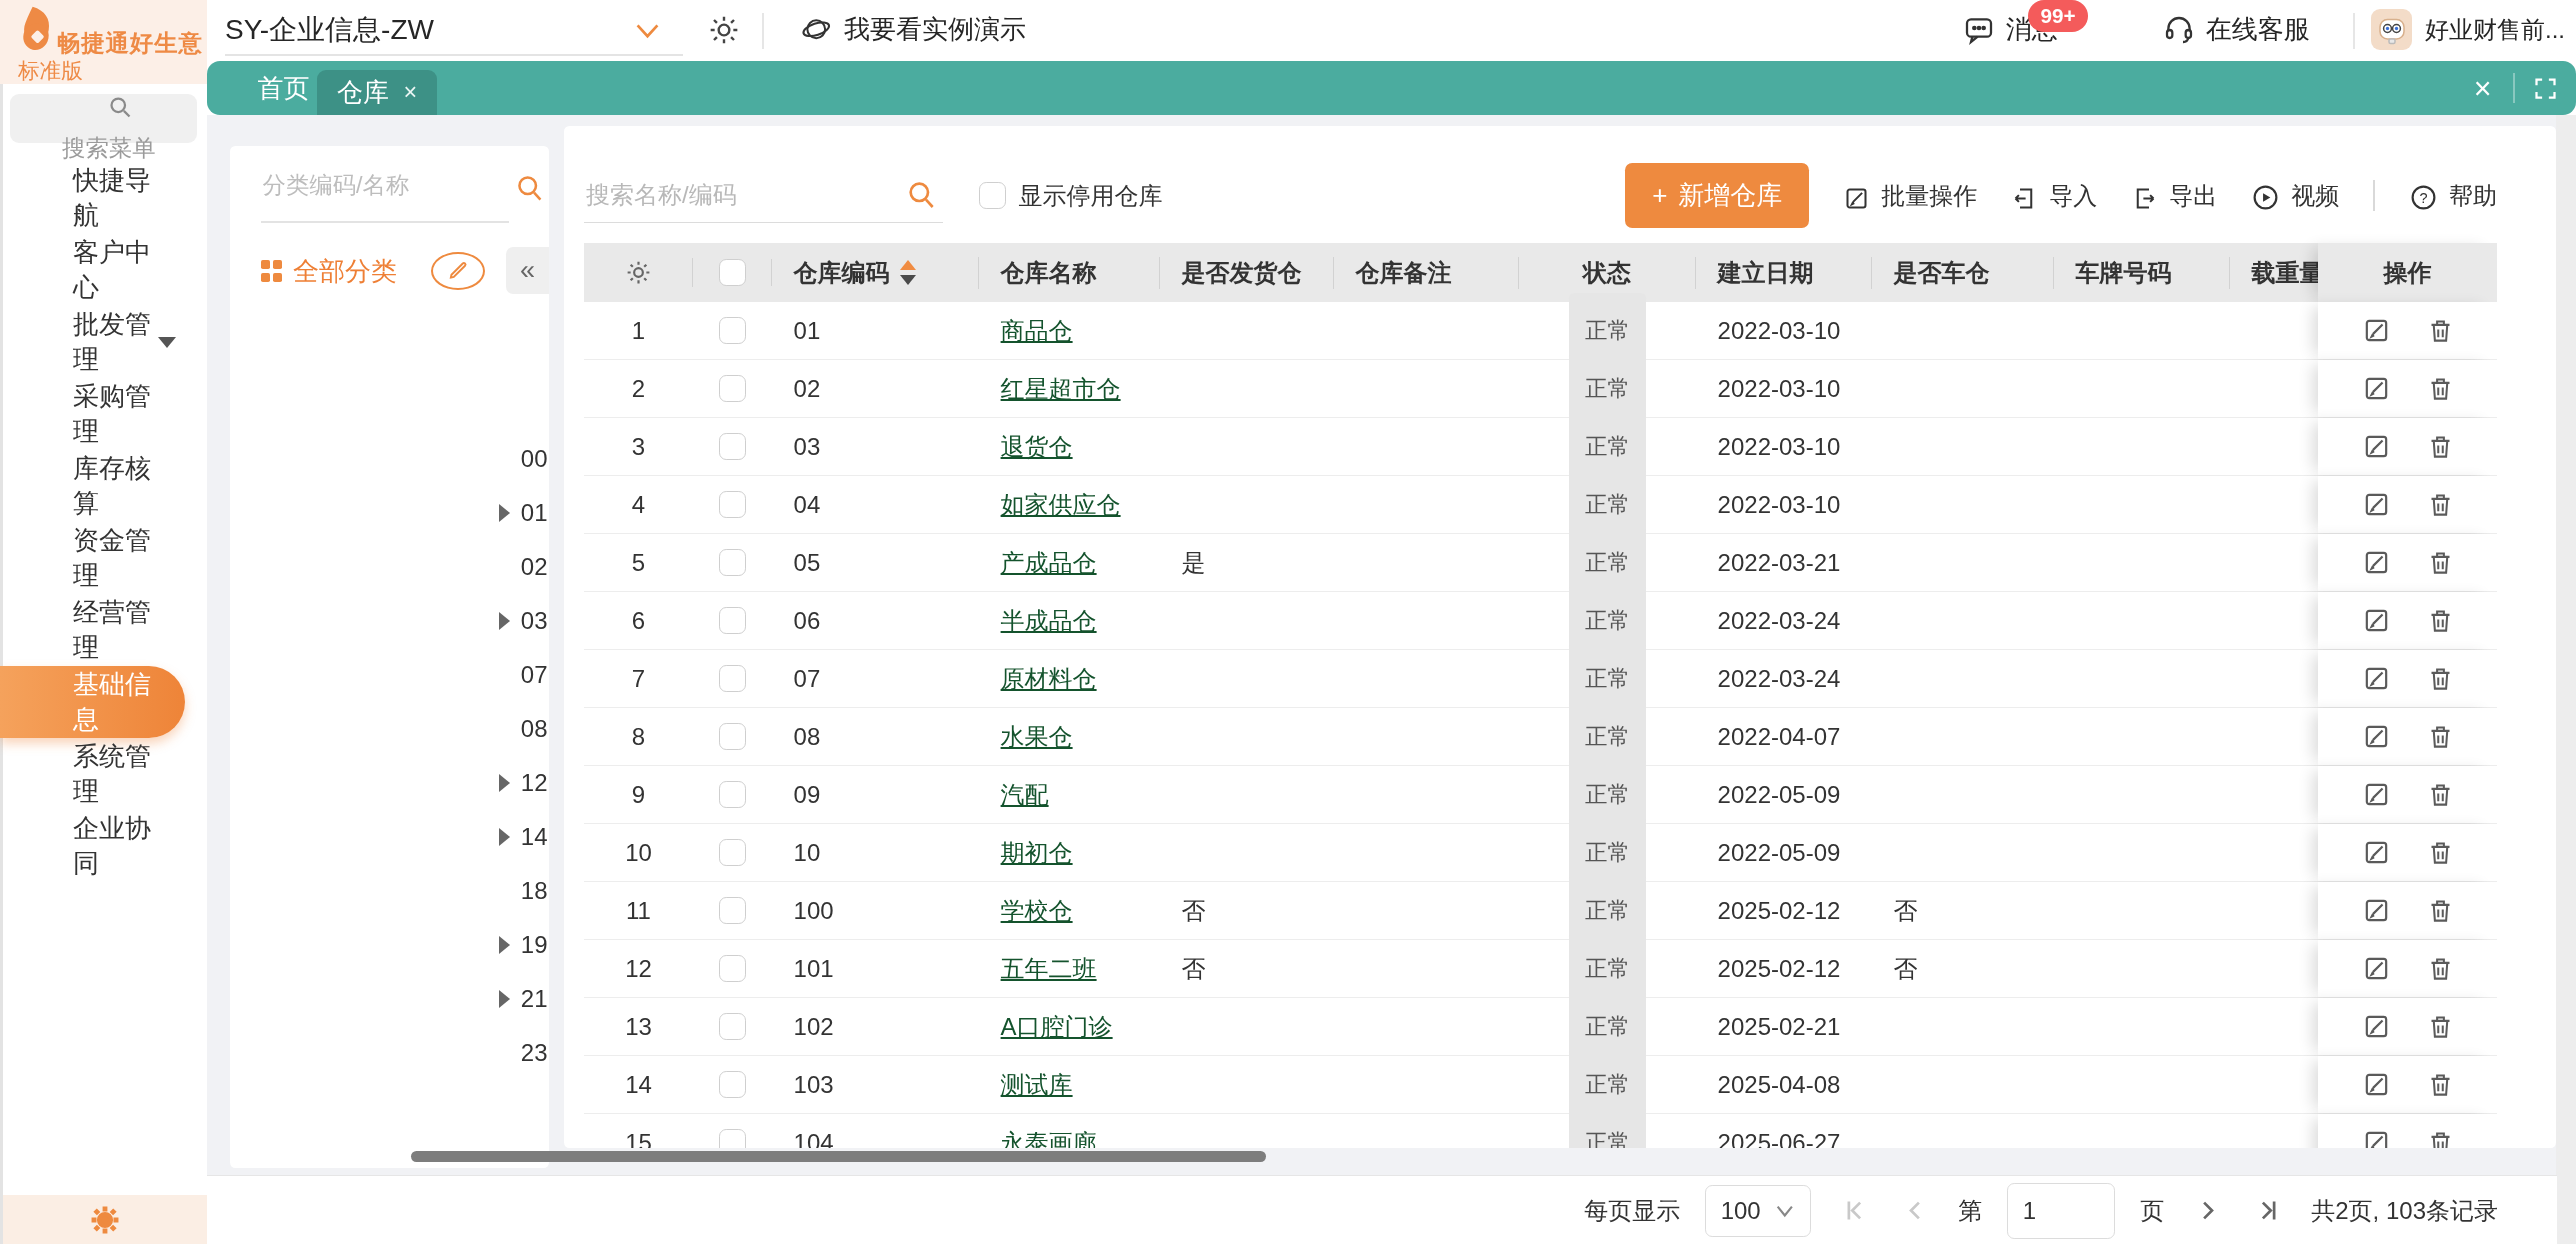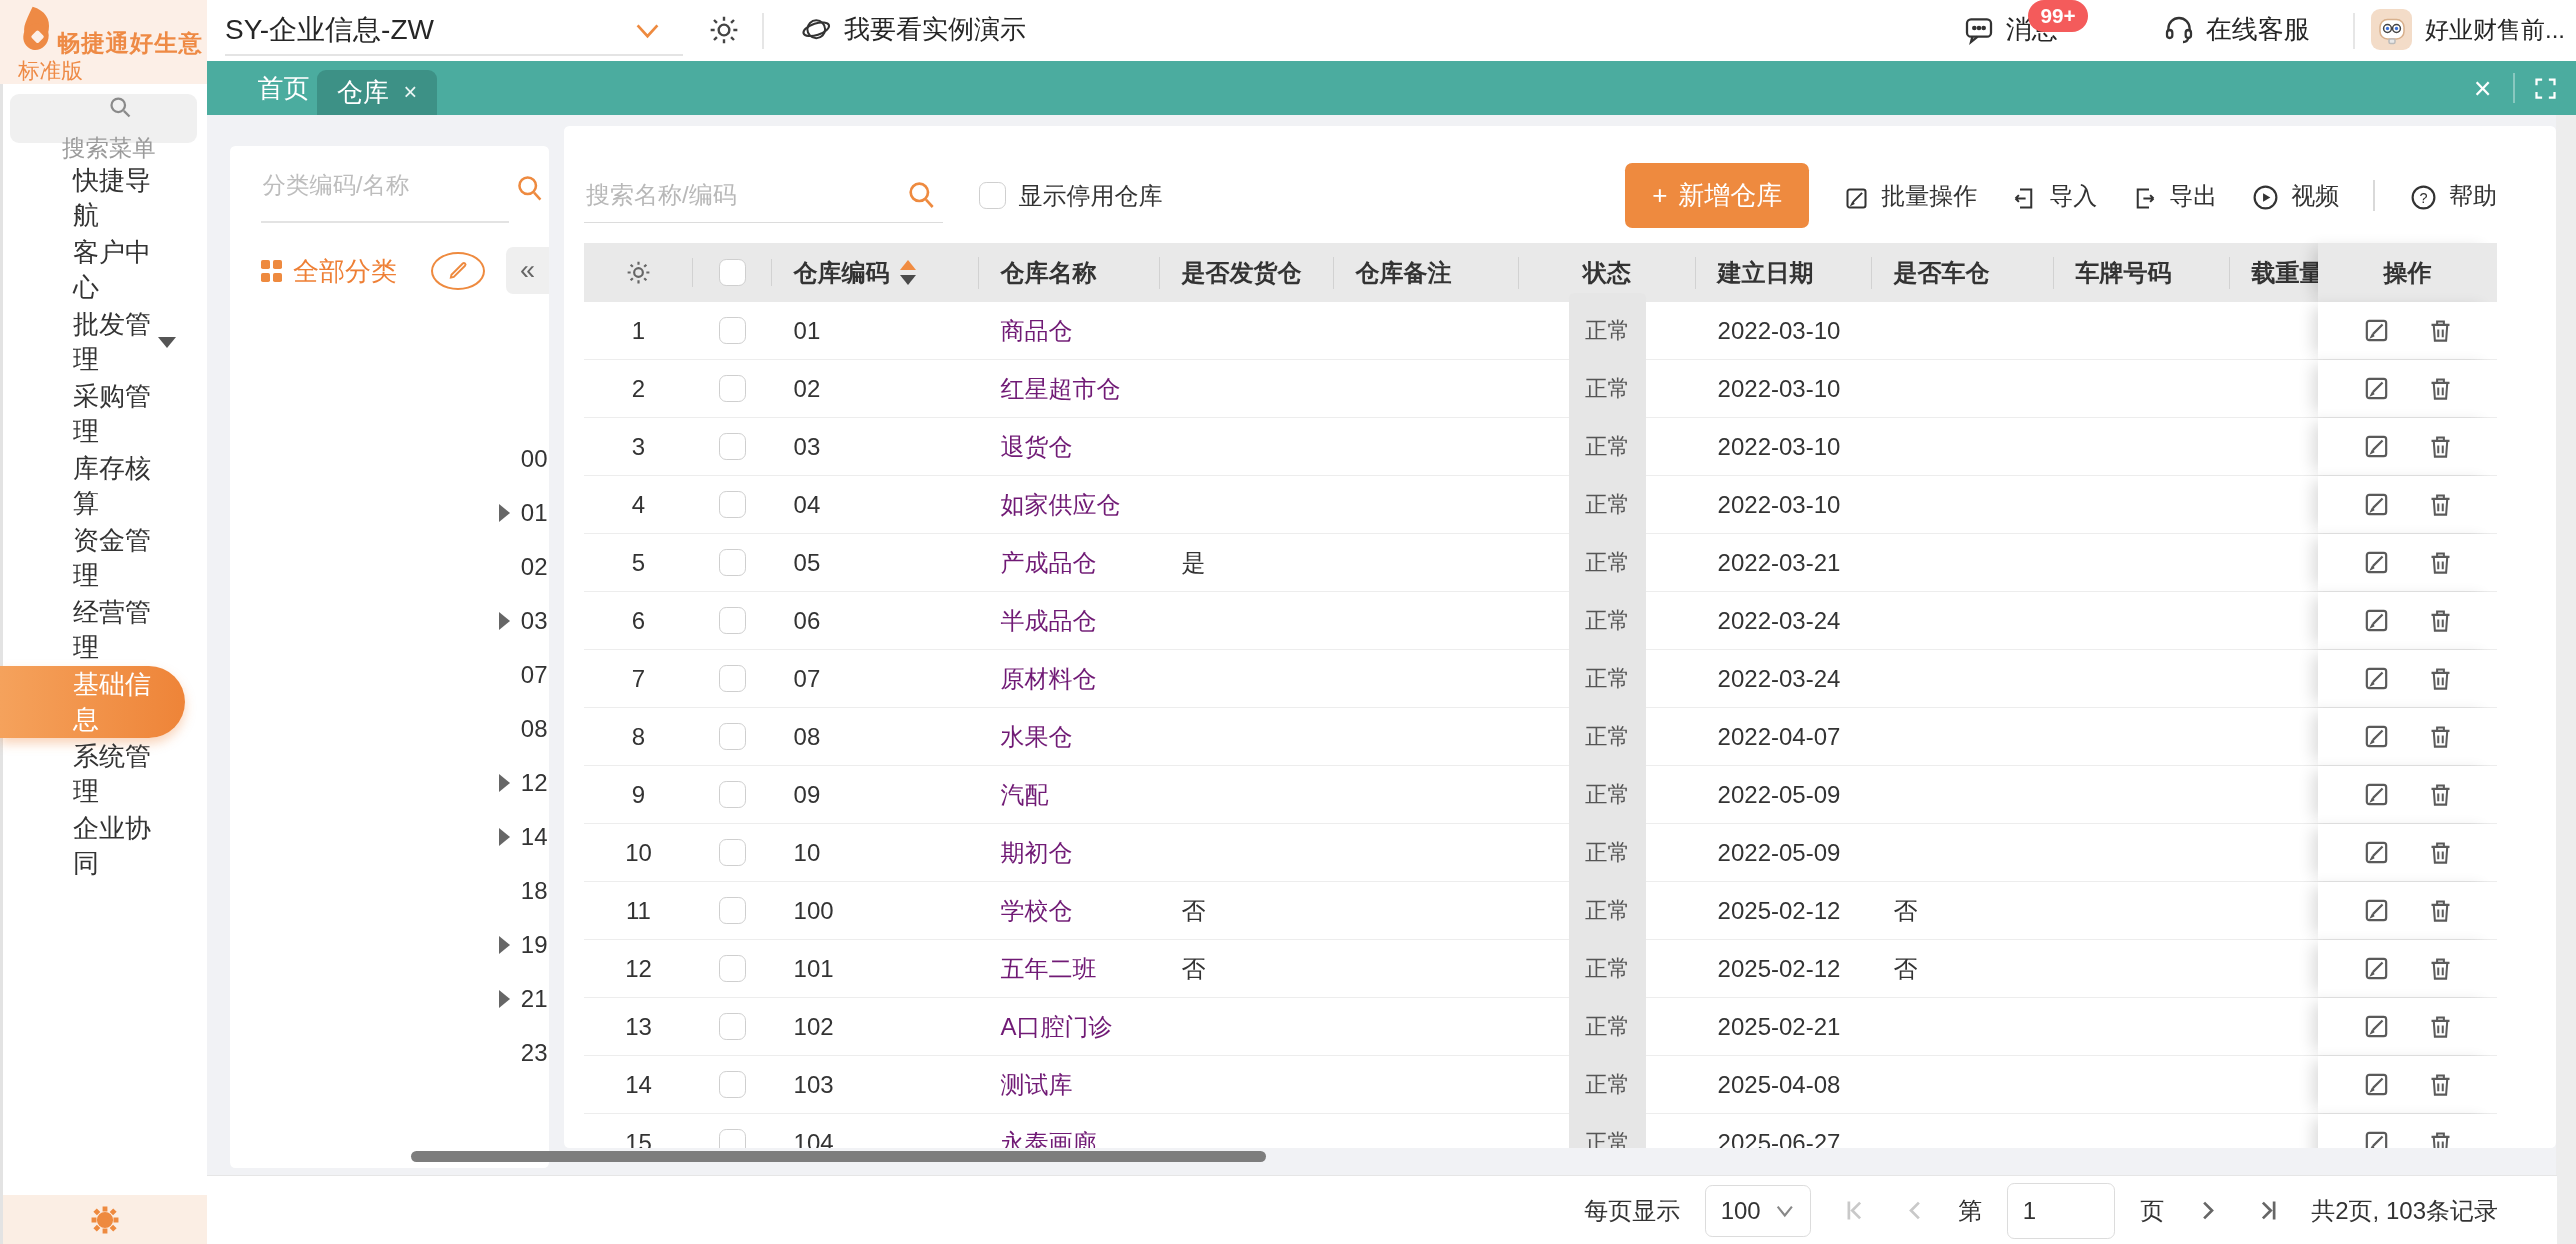--- a/index.html
+++ b/index.html
@@ -23,21 +23,21 @@
   .msg-wrap{left:1963px;top:0;height:59px;display:flex;align-items:center;gap:10.8px;font-size:26px;color:#262626;}
   .badge{left:2028px;top:0px;height:32px;padding:0 12.6px;border-radius:16px;background:#f45b5b;color:#fff;
          font-size:20.7px;font-weight:bold;display:flex;align-items:center;}
   .support-wrap{left:2163px;top:0;height:59px;display:flex;align-items:center;gap:10.8px;font-size:26px;color:#262626;}
   .avatar{left:2371px;top:9px;width:41px;height:41px;border-radius:9px;background:#f3dcc8;overflow:hidden;
           display:flex;align-items:center;justify-content:center;}
   .username{left:2425px;top:0;height:59px;line-height:59px;font-size:24px;color:#262626;max-width:144px;
             white-space:nowrap;overflow:hidden;}
 
   
-  .tabbar{left:207px;top:61px;width:2369px;height:54px;background:#4bac9f;}
+  .tabbar{left:207px;top:61px;width:2369px;height:54px;background:#4bac9f;border-radius:13px;}
   .tab-home{position:absolute;left:27px;top:0;height:54px;line-height:54px;color:#fff;font-size:26px;padding:0 23.4px;}
   .tab-active{position:absolute;left:110px;top:9px;height:45px;background:#3d9186;border-radius:9px 9px 0 0;
               display:flex;align-items:center;padding:0 20px;color:#fff;font-size:26px;gap:14.4px;}
   .tab-close-x{font-size:23.4px;color:#eaf5f3;}
   .tabbar-right{position:absolute;right:0;top:0;height:54px;display:flex;align-items:center;}
   .tabbar-right .vsep2{width:1.8px;height:30.5px;background:rgba(255,255,255,.35);}
   .tb-icon{width:61px;height:54px;display:flex;align-items:center;justify-content:center;color:#fff;font-size:30.5px;}
 
   
   .sidebar{left:0;top:0;width:178px;height:1245px;background:#fff;z-index:5;}
@@ -111,21 +111,21 @@
   .th.center,.td.center{justify-content:center;padding-left:0;}
   .tr{display:flex;height:57px;align-items:stretch;border-bottom:1.8px solid #ededed;position:relative;background:#fff;}
   .td{display:flex;align-items:center;padding-left:21.6px;box-sizing:border-box;font-size:24px;color:#333;}
   .c-idx{width:109px;}  .c-chk{width:79px;}  .c-code{width:207px;}  .c-name{width:181px;}
   .c-ship{width:174px;} .c-rem{width:185px;} .c-status{width:177px;} .c-date{width:176px;}
   .c-veh{width:182px;}  .c-plate{width:176px;} .c-load{width:266px;border-right:0;}
   .op-col{position:absolute;right:0;top:0;width:179px;height:100%;display:flex;align-items:center;justify-content:center;
           gap:36px;box-shadow:-10.8px 0 14.4px -5.4px rgba(0,0,0,.14);}
   .op-col.h{background:#e9e9e9;font-weight:bold;font-size:24px;color:#333;}
   .op-col.b{background:#fff;}
-  .name-link{cursor:pointer;color:#701a75;text-align:center;}
+  .name-link{text-decoration:underline;cursor:pointer;color:#14532d;text-align:center;}
   .status-pill{background:#e6e6e6;border-radius:5.4px;padding:22px 16px;font-size:22.5px;color:#555;}
   .sorters{display:flex;flex-direction:column;gap:4.5px;margin-left:10.8px;}
   .sort-up{width:0;height:0;border-left:8px solid transparent;border-right:8px solid transparent;
            border-bottom:10px solid #f08c42;}
   .sort-down{width:0;height:0;border-left:8px solid transparent;border-right:8px solid transparent;
              border-top:10px solid #4a4a4a;}
   .hscroll{left:411px;top:1151px;width:855px;height:10.8px;background:#7d7d7d;border-radius:5.4px;z-index:6;}
 
   
   .pagebar{left:207px;top:1175px;width:2350px;height:70px;background:#fff;border-top:1.8px solid #e6e6e6;

